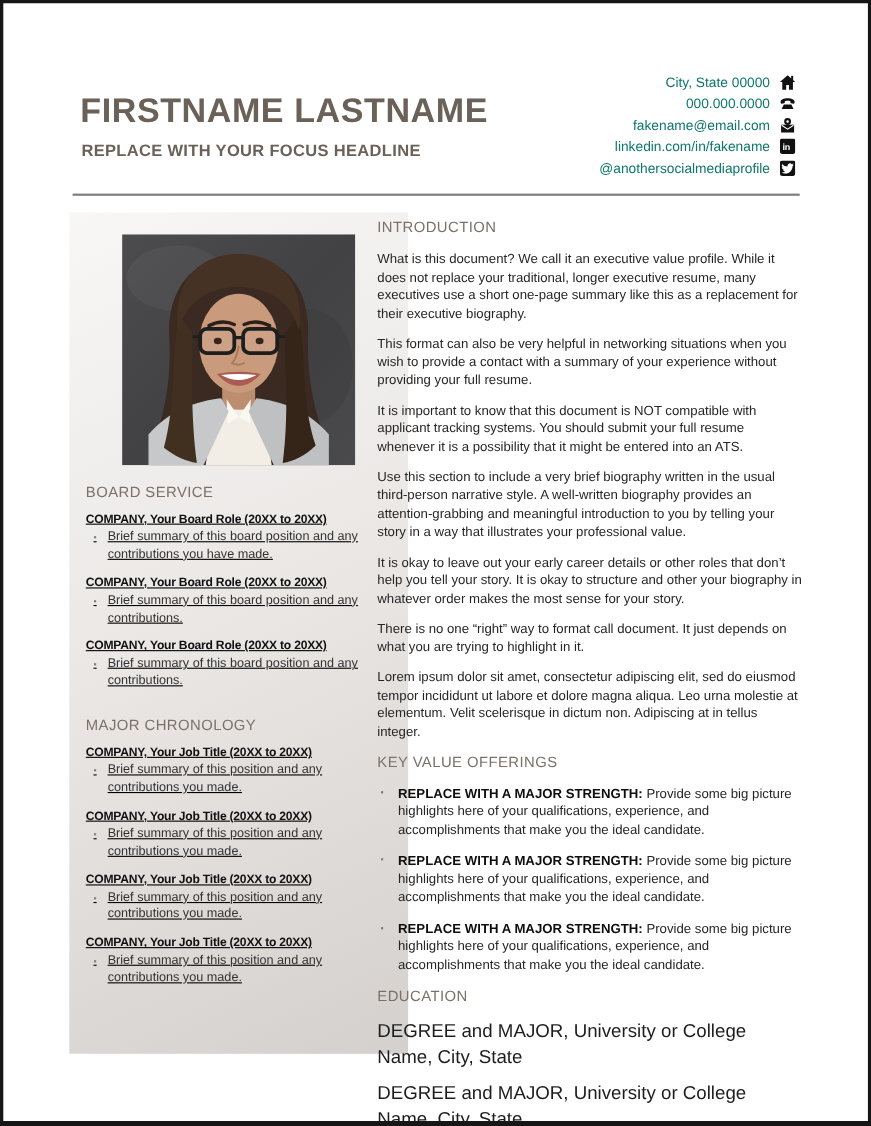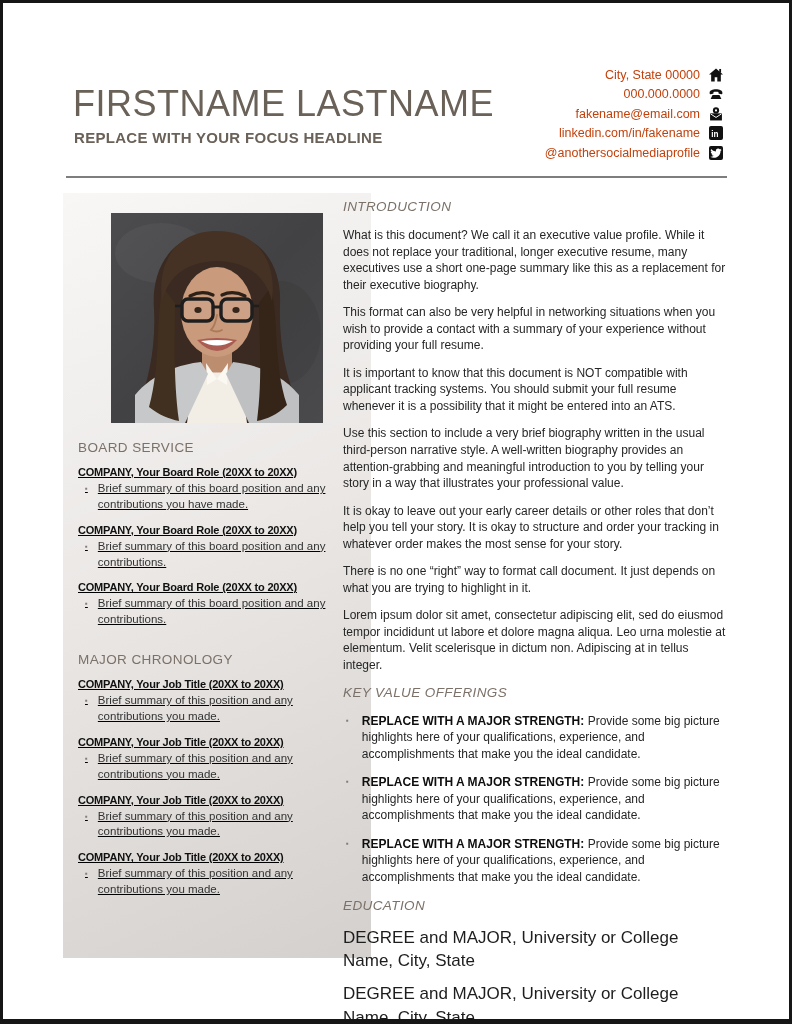--- a/index.html
+++ b/index.html
@@ -5,30 +5,30 @@
   * { margin:0; padding:0; box-sizing:border-box; }
   html,body { background:#fff; }
   body { font-family:"Liberation Sans", sans-serif; }
   .page {
     position:relative; width:792px; height:1024px; background:#ffffff;
     border:3px solid #161616; border-bottom-width:5px; overflow:hidden;
   }
   
   .name {
     position:absolute; left:70px; top:80px;
-    font-size:36px; font-weight:400; letter-spacing:0.5px; color:#6a6158;
+    font-size:31px; font-weight:700; letter-spacing:0.5px; color:#6a6158;
   }
   .headline {
     position:absolute; left:71px; top:126px;
     font-size:15px; font-weight:700; letter-spacing:0.3px; color:#6a6158;
   }
   .contact { position:absolute; top:62px; right:66px; }
   .contact-row {
     display:flex; align-items:center; justify-content:flex-end;
-    gap:9px; height:19.5px; font-size:12.5px; color:#c2410c;
+    gap:9px; height:19.5px; font-size:12.5px; color:#0f766e;
   }
   .contact-icon { width:14px; height:14px; display:inline-flex; flex:0 0 14px; }
   .contact-icon svg { width:14px; height:14px; }
   .divider {
     position:absolute; left:63px; top:173px; width:661px; height:0;
     border-top:2px solid #7e7e7e;
   }
   
   .sidebar {
     position:absolute; left:60px; top:190px; width:308px; height:765px;
@@ -50,21 +50,20 @@
     display:flex; gap:10px; padding-left:7px; margin-top:3px;
     font-size:11.5px; line-height:1.38; color:#333333;
   }
   .sq-bullet { font-size:8px; color:#7f7f7f; line-height:1; margin-top:4px; flex:0 0 auto; }
   .career-block { margin-top:24px; }
   
   .main { position:absolute; left:340px; top:196px; width:388px; }
   .main-heading {
     font-size:13.5px; font-weight:400; letter-spacing:0.4px; color:#7b7168;
     margin-bottom:13px;
-    font-style:italic;
   }
   .main p { font-size:12px; line-height:1.38; color:#262626; margin-bottom:11px; }
   .kvo-block { margin-top:9px; }
   .kvo-item {
     display:flex; gap:13px; padding-left:3px; margin-bottom:12px;
     font-size:12px; line-height:1.38; color:#262626;
   }
   .kvo-item b { color:#0e0e0e; }
   .edu-block { margin-top:10px; }
   .edu-entry { font-size:17px; line-height:1.4; color:#1d1d1d; margin-bottom:9px; }
@@ -244,21 +243,21 @@
       </div>
     </div>
   </div>
 
   <div class="main">
     <div class="main-heading">INTRODUCTION</div>
     <p>What is this document? We call it an executive value profile. While it does not replace your traditional, longer executive resume, many executives use a short one-page summary like this as a replacement for their executive biography.</p>
     <p>This format can also be very helpful in networking situations when you wish to provide a contact with a summary of your experience without providing your full resume.</p>
     <p>It is important to know that this document is NOT compatible with applicant tracking systems. You should submit your full resume whenever it is a possibility that it might be entered into an ATS.</p>
     <p>Use this section to include a very brief biography written in the usual third-person narrative style.  A well-written biography provides an attention-grabbing and meaningful introduction to you by telling your story in a way that illustrates your professional value.</p>
-    <p>It is okay to leave out your early career details or other roles that don’t help you tell your story. It is okay to structure and order your tracking in whatever order makes the most sense for your story.</p>
+    <p>It is okay to leave out your early career details or other roles that don’t help you tell your story. It is okay to structure and other your biography in whatever order makes the most sense for your story.</p>
     <p>There is no one “right” way to format call document. It just depends on what you are trying to highlight in it.</p>
     <p>Lorem ipsum dolor sit amet, consectetur adipiscing elit, sed do eiusmod tempor incididunt ut labore et dolore magna aliqua. Leo urna molestie at elementum. Velit scelerisque in dictum non. Adipiscing at in tellus integer.</p>
 
     <div class="kvo-block">
       <div class="main-heading">KEY VALUE OFFERINGS</div>
       <div class="kvo-item">
         <span class="sq-bullet">▪</span>
         <span><b>REPLACE WITH A MAJOR STRENGTH:</b> <span>Provide some big picture highlights here of your qualifications, experience, and accomplishments that make you the ideal candidate.</span></span>
       </div>
       <div class="kvo-item">

